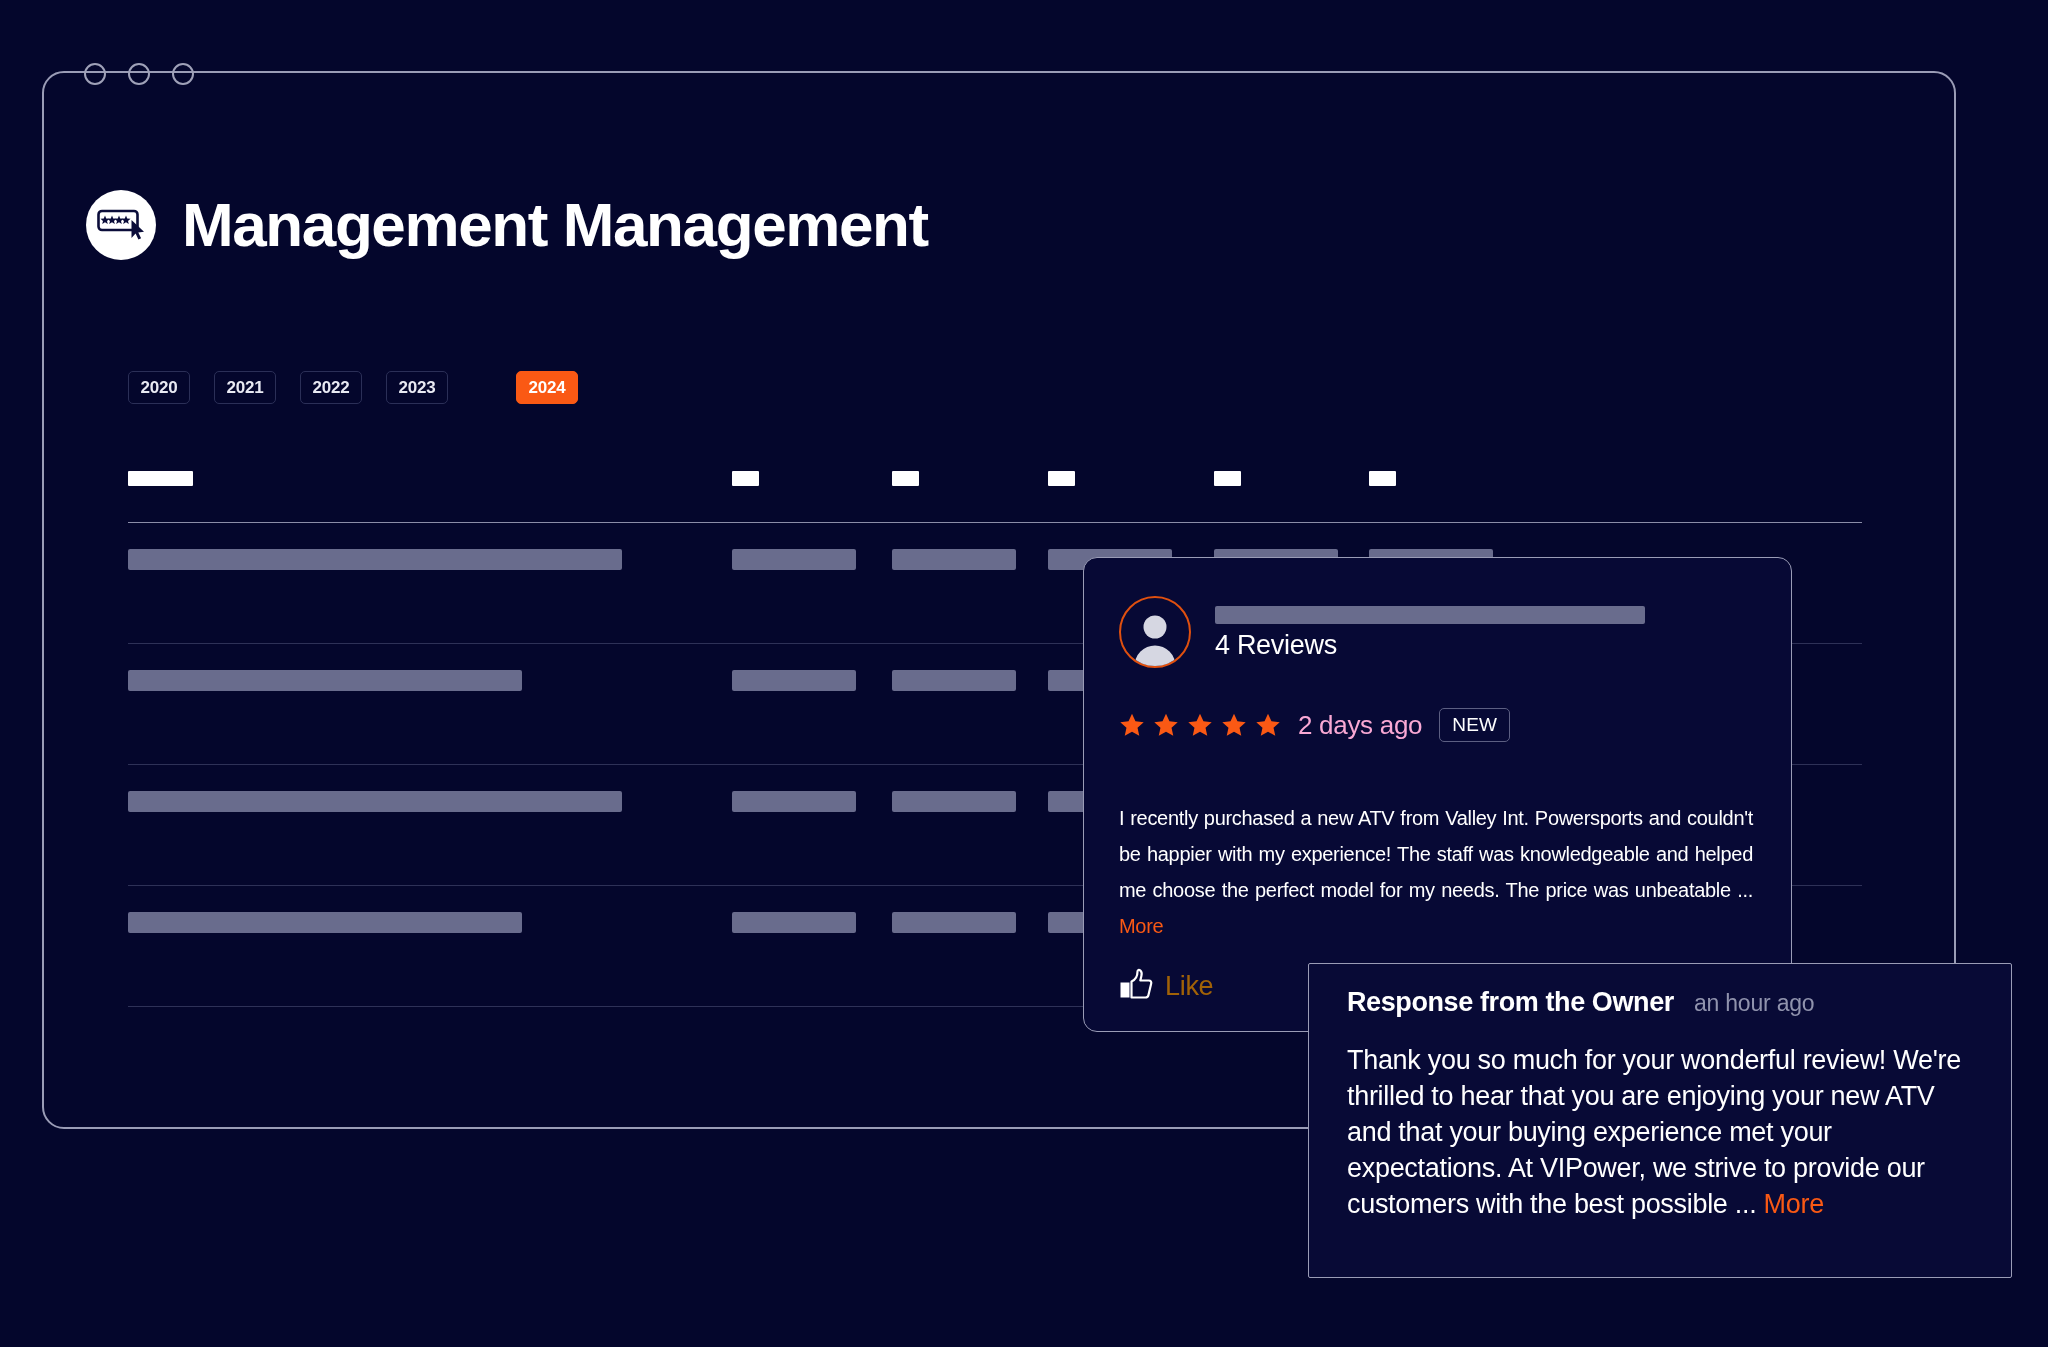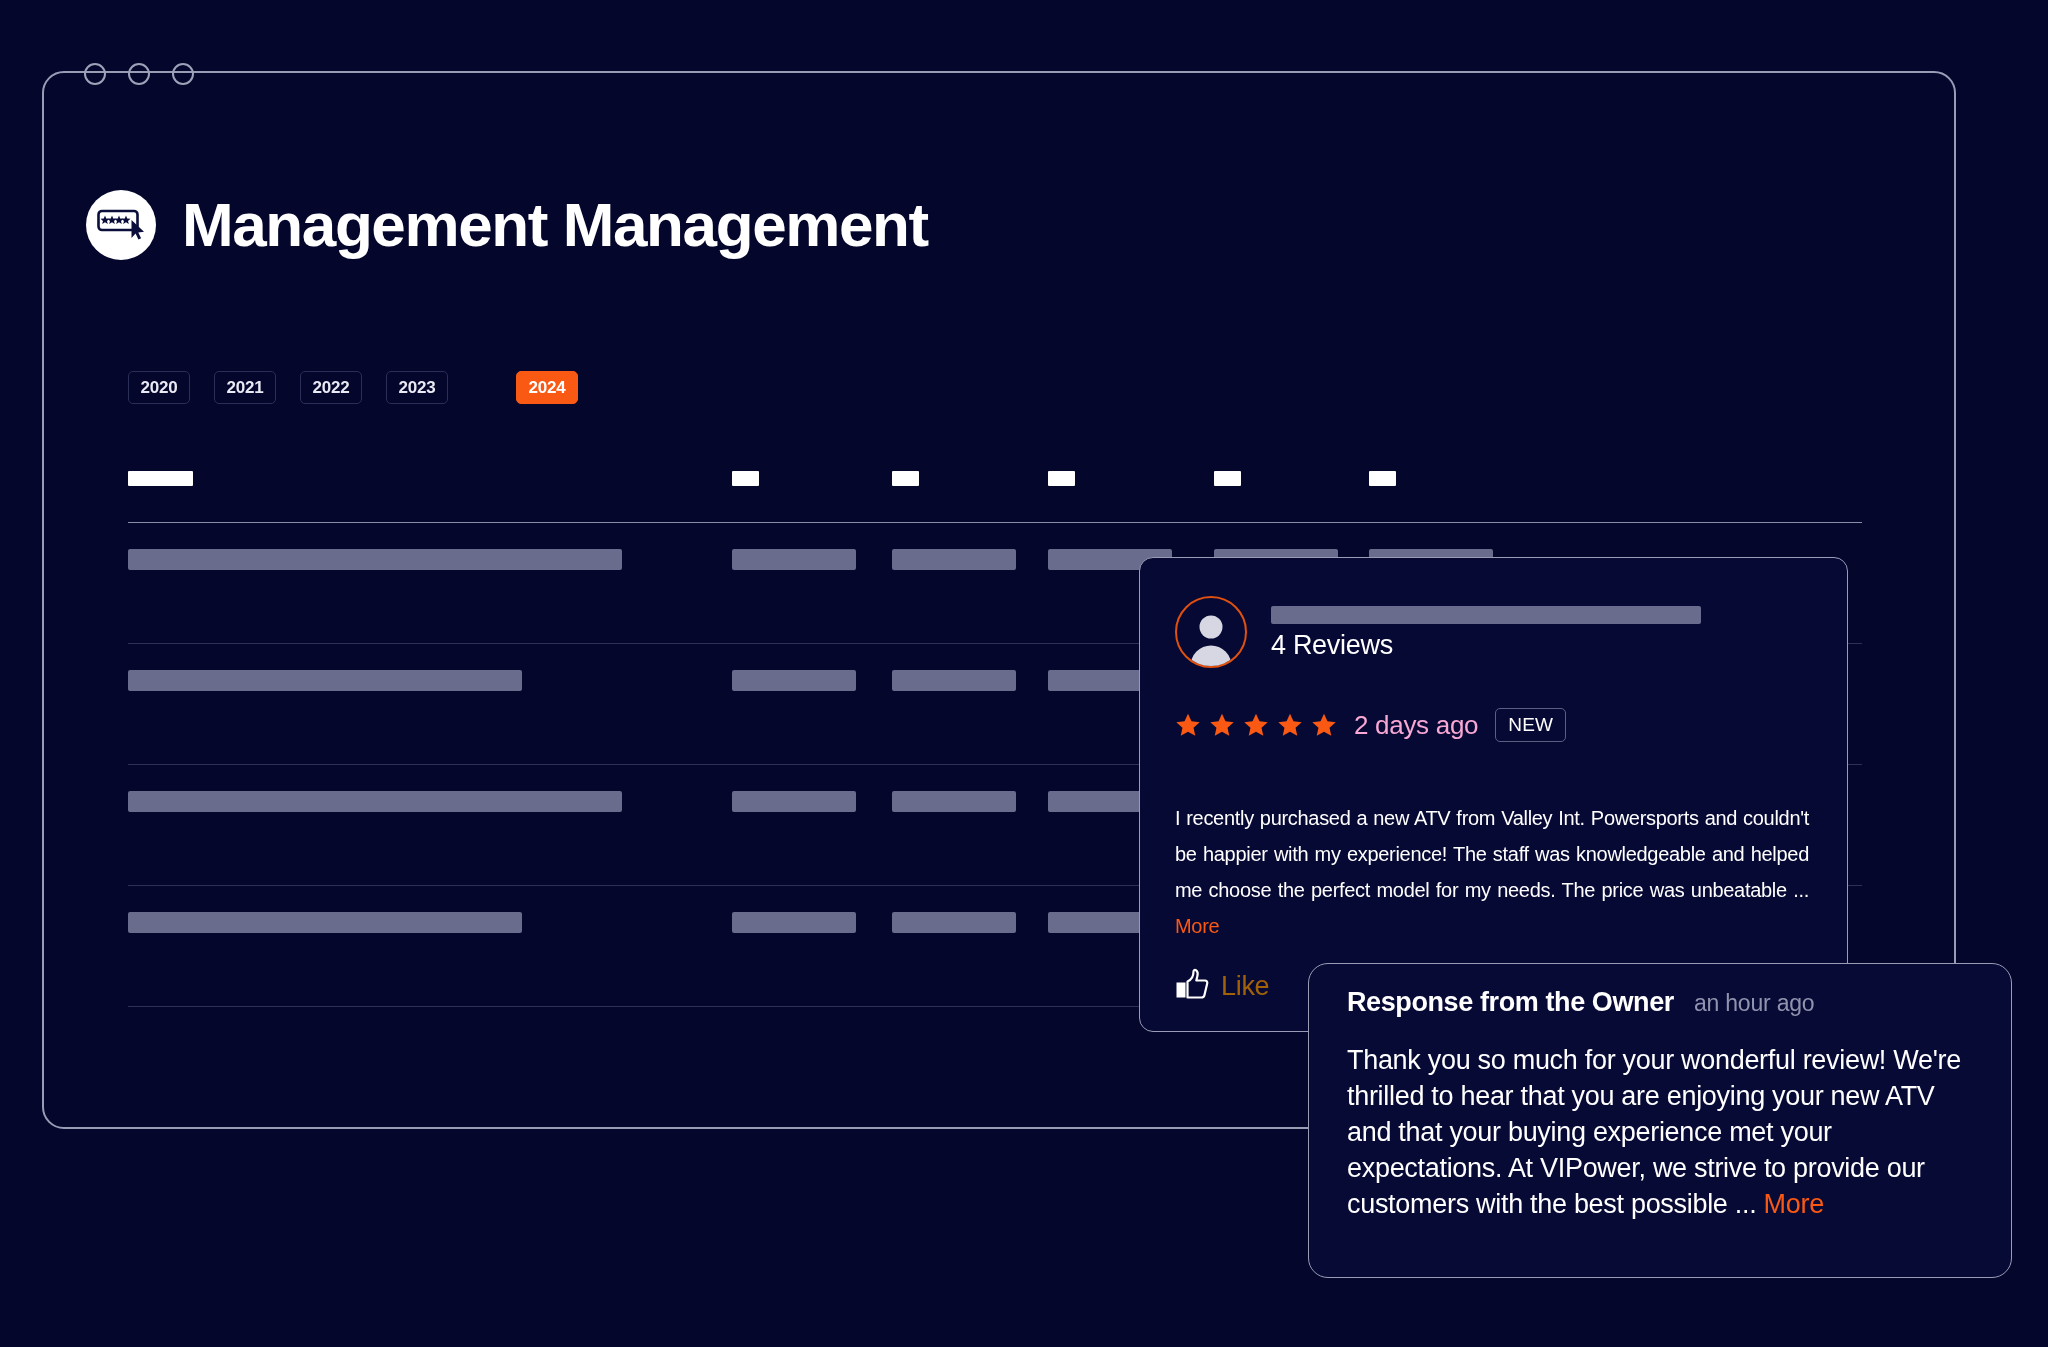--- a/index.html
+++ b/index.html
@@ -132,21 +132,21 @@
     position: absolute;
     top: 26px;
     height: 21px;
     background: #696c8d;
     border-radius: 2px;
   }
 
   
   .review-card {
     position: absolute;
-    left: 1139px;
+    left: 1083px;
     top: 557px;
     width: 709px;
     height: 475px;
     background: #070935;
     border: 1px solid #9a9cb6;
     border-radius: 14px;
   }
   .review-head {
     position: absolute;
     left: 35px;
@@ -233,21 +233,21 @@
 
   
   .owner-card {
     position: absolute;
     left: 1308px;
     top: 963px;
     width: 704px;
     height: 315px;
     background: #080a36;
     border: 1px solid #9a9cb6;
-    border-radius: 20px;
+    border-radius: 2px;
   }
   .owner-head {
     position: absolute;
     left: 38px;
     top: 23px;
     display: flex;
     align-items: baseline;
     gap: 20px;
   }
   .owner-title {

